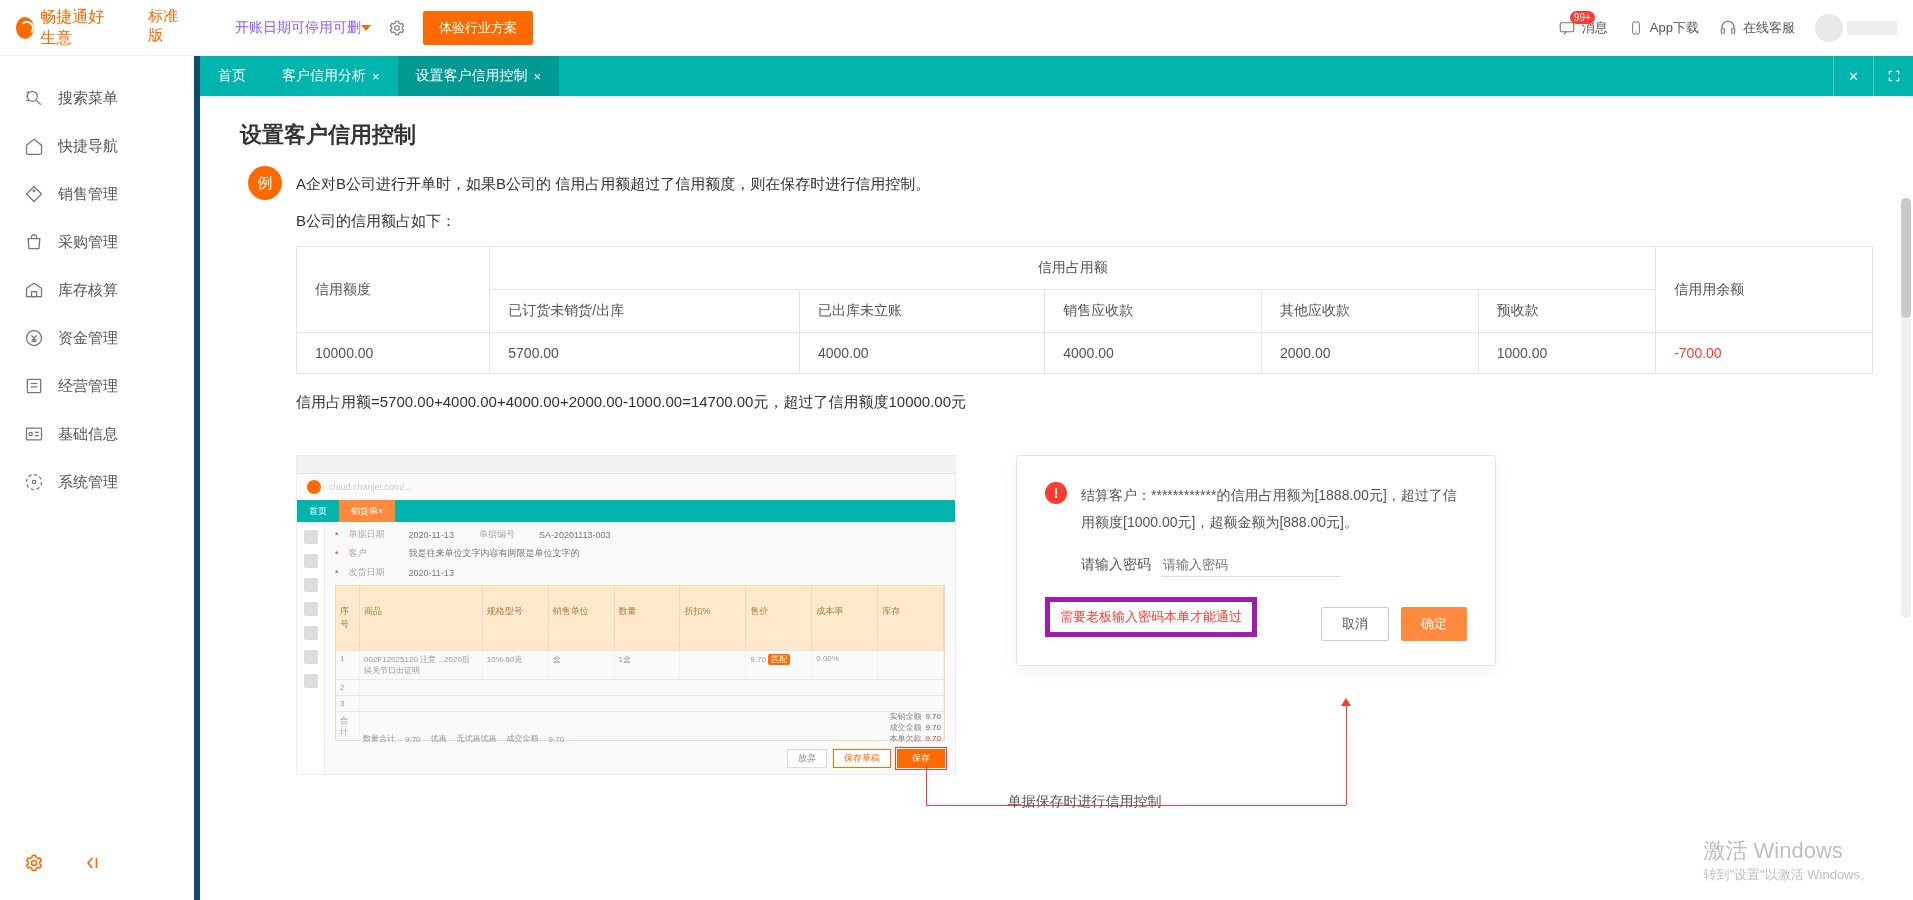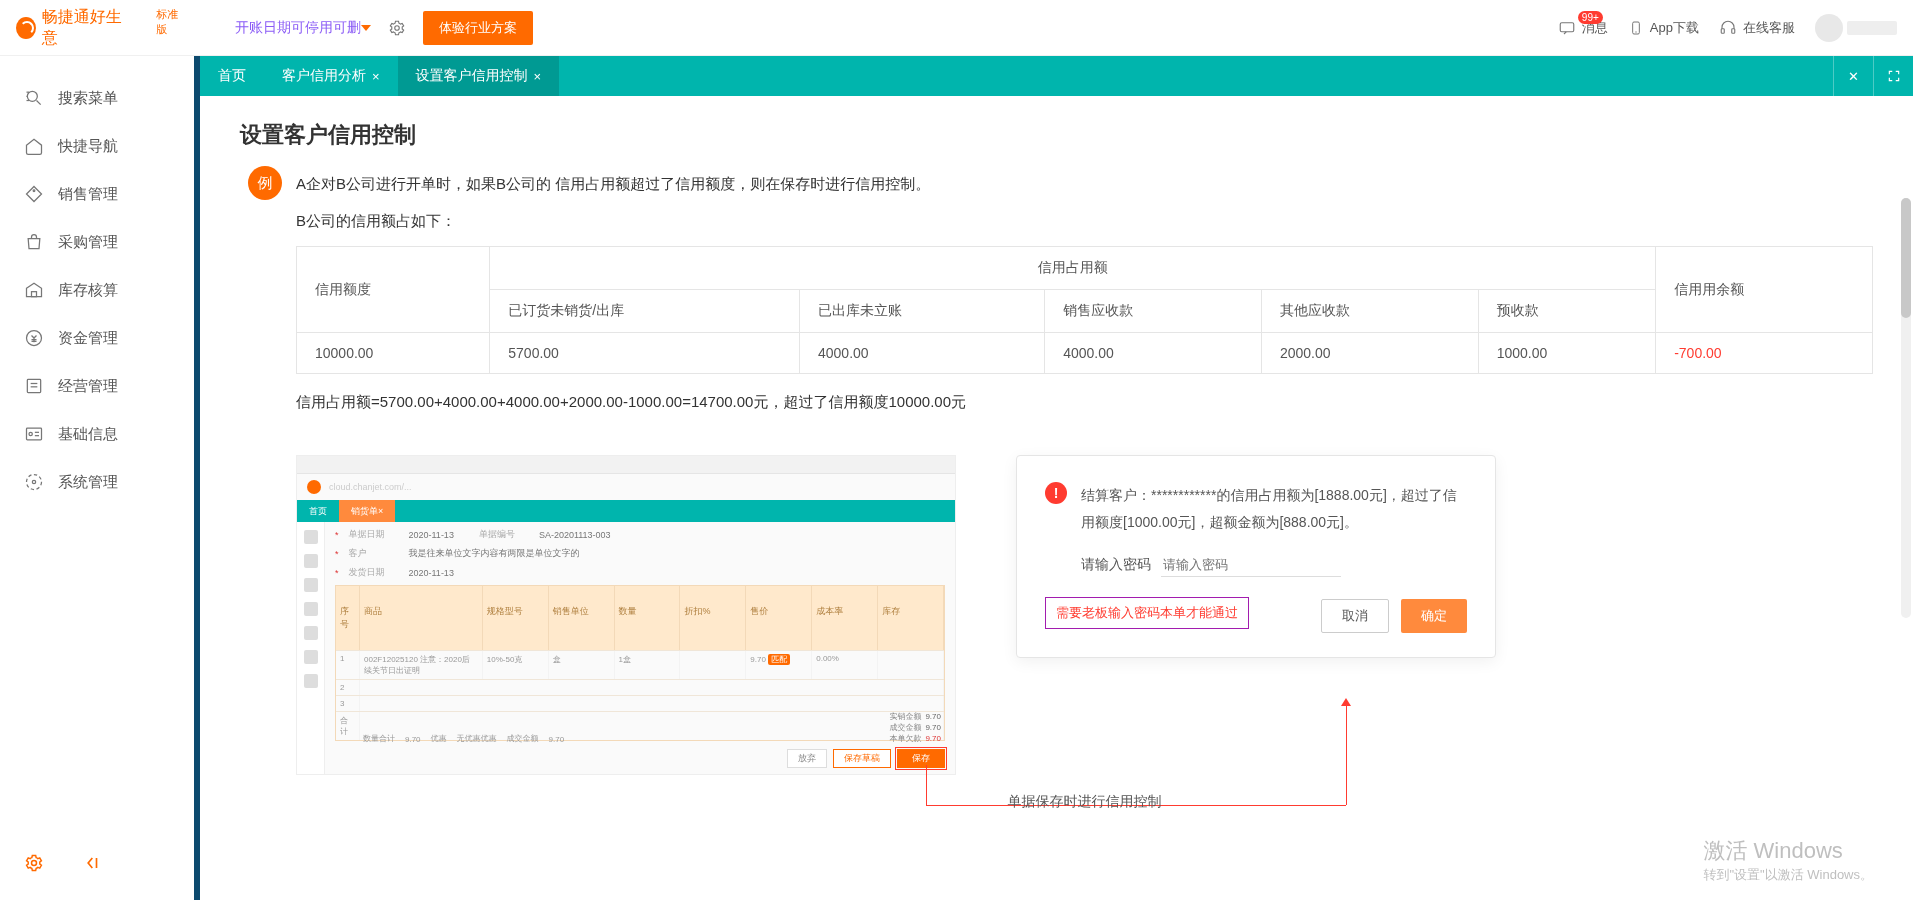--- a/index.html
+++ b/index.html
@@ -6,28 +6,28 @@
 body { font-family: "Microsoft YaHei", "PingFang SC", sans-serif; font-size: 13px; color: #333; background: #fff; overflow: hidden; }
 .app { display: flex; flex-direction: column; height: 900px; width: 1913px; position: relative; }
 
 
 .topbar { display: flex; align-items: center; height: 56px; border-bottom: 1px solid #f0f0f0; padding: 0 16px; gap: 12px; }
 .logo-block { display: flex; flex-direction: row; align-items: flex-start; width: 170px; }
 .logo-row { display: flex; align-items: center; gap: 6px; }
 .logo-icon { width: 22px; height: 22px; border-radius: 50%; background: #ff6a00; position: relative; }
 .logo-icon::after { content: ""; position: absolute; width: 10px; height: 10px; border: 2px solid #fff; border-radius: 50%; left: 4px; top: 4px; border-left-color: transparent; border-bottom-color: transparent; }
 .logo-text { color: #ff6a00; font-size: 16px; font-weight: 500; }
-.logo-sub { color: #ff6a00; font-size: 11px; margin-left: 28px; }
+.logo-sub { color: #ff6a00; font-size: 15px; margin-left: 28px; }
 .account-date { display: flex; align-items: center; gap: 0; font-size: 14px; color: #8b5cf6; cursor: pointer; margin-left: 37px; }
 .chevron-down { width: 0; height: 0; border-left: 5px solid transparent; border-right: 5px solid transparent; border-top: 6px solid #ff6a00; }
 .gear-btn { width: 28px; height: 28px; display: flex; align-items: center; justify-content: center; cursor: pointer; color: #666; }
 .primary-btn { background: #ff6a00; color: #fff; border: none; padding: 8px 16px; font-size: 13px; cursor: pointer; border-radius: 2px; }
 .top-right { margin-left: auto; display: flex; align-items: center; gap: 20px; }
 .top-link { display: flex; align-items: center; gap: 6px; font-size: 13px; color: #555; cursor: pointer; position: relative; }
-.badge { position: absolute; top: -8px; left: 20px; background: #ff3b30; color: #fff; font-size: 10px; padding: 1px 4px; border-radius: 8px; }
+.badge { position: absolute; top: -8px; left: 12px; background: #ff3b30; color: #fff; font-size: 10px; padding: 1px 4px; border-radius: 8px; }
 .avatar { width: 28px; height: 28px; border-radius: 50%; background: #e8e8e8; }
 .avatar-pair { display: flex; align-items: center; gap: 4px; }
 .avatar-name { width: 50px; height: 14px; background: #eee; border-radius: 2px; }
 
 
 .body { display: flex; flex: 1; min-height: 0; }
 
 
 .sidebar { width: 200px; background: #fff; border-right: 6px solid #0c4a6e; display: flex; flex-direction: column; padding-top: 18px; }
 .side-item { display: flex; align-items: center; gap: 14px; padding: 14px 24px; font-size: 15px; color: #555; cursor: pointer; }
@@ -87,21 +87,21 @@
 .sc-totals .r { color: #d33; }
 .sc-bottom-row { position: absolute; bottom: 30px; left: 38px; font-size: 8px; color: #999; display: flex; gap: 10px; align-items: flex-end; }
 
 .dialog-box { width: 480px; border: 1px solid #e5e5e5; border-radius: 4px; padding: 26px 28px 24px; background: #fff; box-shadow: 0 4px 16px rgba(0,0,0,0.06); position: relative; }
 .dialog-row1 { display: flex; gap: 14px; align-items: flex-start; margin-bottom: 18px; }
 .warn-icon { width: 22px; height: 22px; border-radius: 50%; background: #ff3b30; color: #fff; display: flex; align-items: center; justify-content: center; font-size: 14px; flex: 0 0 22px; font-weight: bold; }
 .dialog-text { font-size: 14px; color: #555; line-height: 1.9; }
 .pwd-row { display: flex; align-items: center; gap: 10px; margin-left: 36px; }
 .pwd-label { font-size: 14px; color: #555; }
 .pwd-input { border: none; border-bottom: 1px solid #ddd; outline: none; font-size: 13px; color: #aaa; padding: 4px 2px; width: 180px; background: transparent; }
-.hint-box { border: 1px solid #a21caf; color: #ff3b30; font-size: 13px; padding: 6px 10px; display: inline-block; margin-top: 20px; }
+.hint-box { border: 5px solid #a21caf; color: #ff3b30; font-size: 13px; padding: 6px 10px; display: inline-block; margin-top: 20px; }
 .dialog-actions { display: flex; justify-content: flex-end; gap: 12px; margin-top: -30px; }
 .btn-cancel { border: 1px solid #ccc; background: #fff; color: #555; padding: 7px 20px; cursor: pointer; font-size: 13px; border-radius: 2px; }
 .btn-ok { border: none; background: #ff8a3d; color: #fff; padding: 5px 20px; cursor: pointer; font-size: 13px; border-radius: 2px; }
 
 .caption { text-align: center; font-size: 14px; color: #555; margin-top: 18px; position: relative; }
 .connector-h { position: absolute; border-top: 1px solid #ff3b30; }
 .connector-v { position: absolute; border-left: 1px solid #ff3b30; }
 .arrow-up { position: absolute; width: 0; height: 0; border-left: 5px solid transparent; border-right: 5px solid transparent; border-bottom: 8px solid #ff3b30; }
 
 .scrollbar-fake { position: absolute; right: 2px; top: 102px; width: 10px; height: 420px; background: #f0f0f0; border-radius: 5px; }

